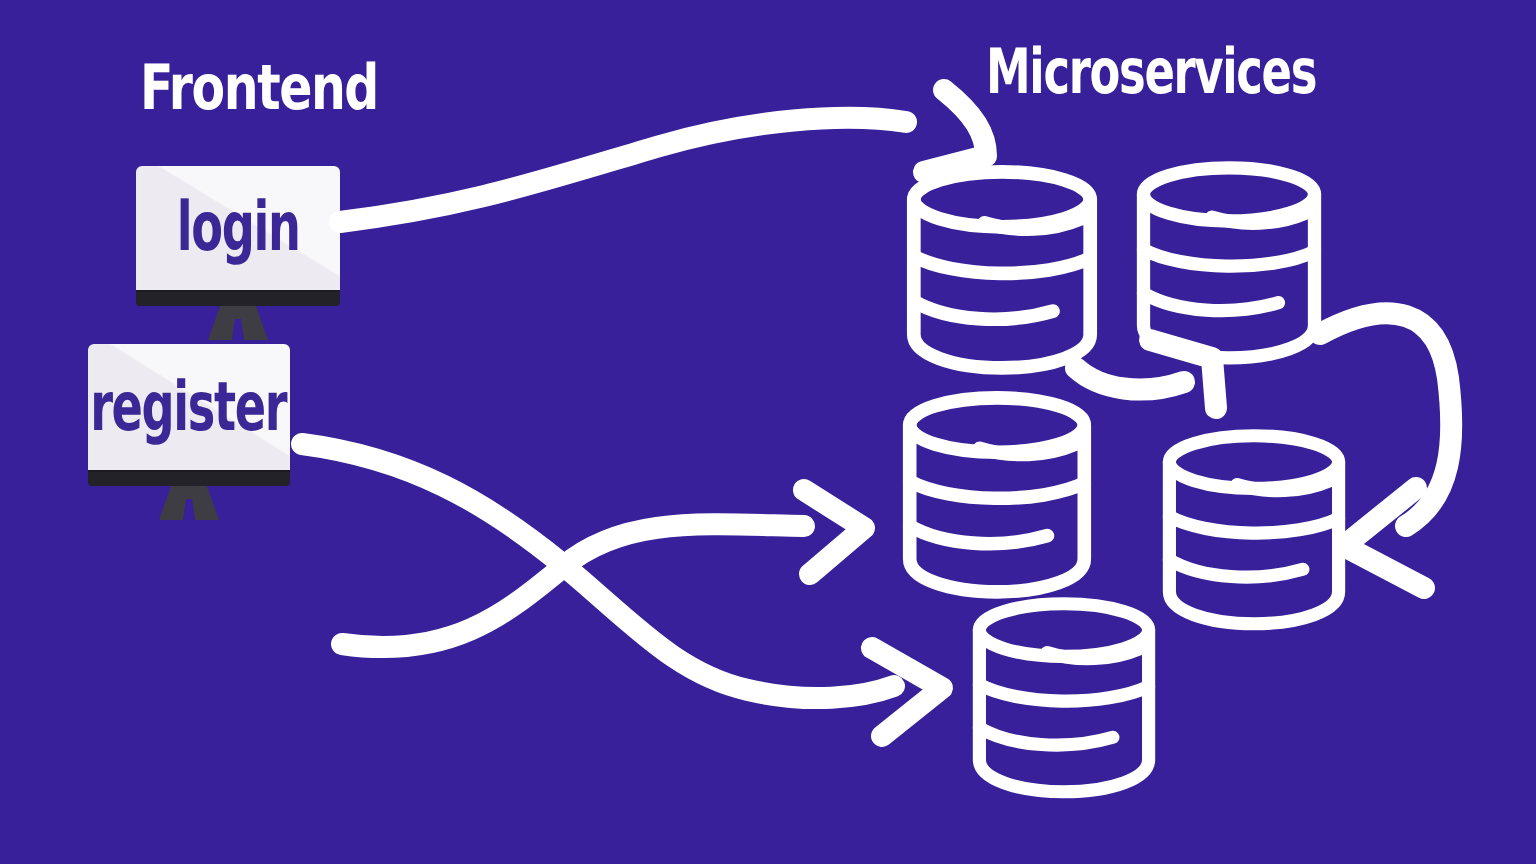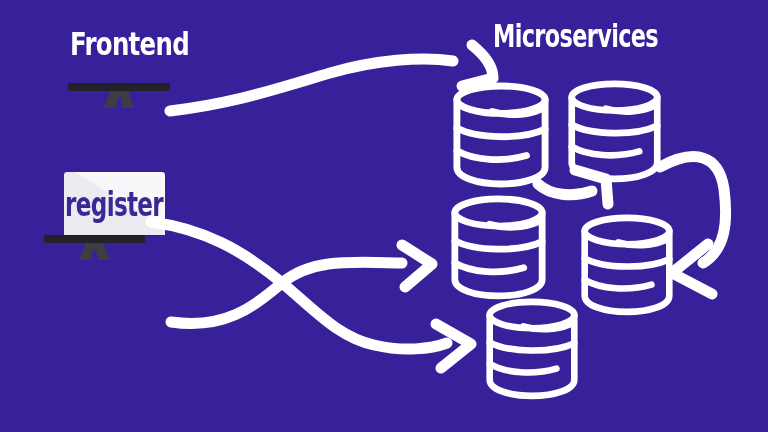--- a/index.html
+++ b/index.html
@@ -38,26 +38,29 @@
 </style>
 </head>
 <body>
 
 <div class="stage">
 
   <div class="title frontend">Frontend</div>
   <div class="title micro">Microservices</div>
 
   <div class="monitor" style="left:68px;top:83px;width:102px;">
+    <div class="screen" style="width:102px;height:62px;">
+      <span class="mlabel">login</span>
+    </div>
     <div class="bezel" style="width:102px;height:8px;"></div>
     <div class="stand"></div>
   </div>
 
   <div class="monitor" style="left:44px;top:172px;width:101px;">
-    <div class="screen" style="width:101px;height:63px;margin-left:20px;">
+    <div class="screen" style="width:101px;height:63px;">
       <span class="mlabel">register</span>
     </div>
     <div class="bezel" style="width:101px;height:8px;"></div>
     <div class="stand"></div>
   </div>
 
 
   <svg class="overlay" viewBox="0 0 768 432">
     <defs>
       <g id="db" class="stroke" stroke-width="7">

